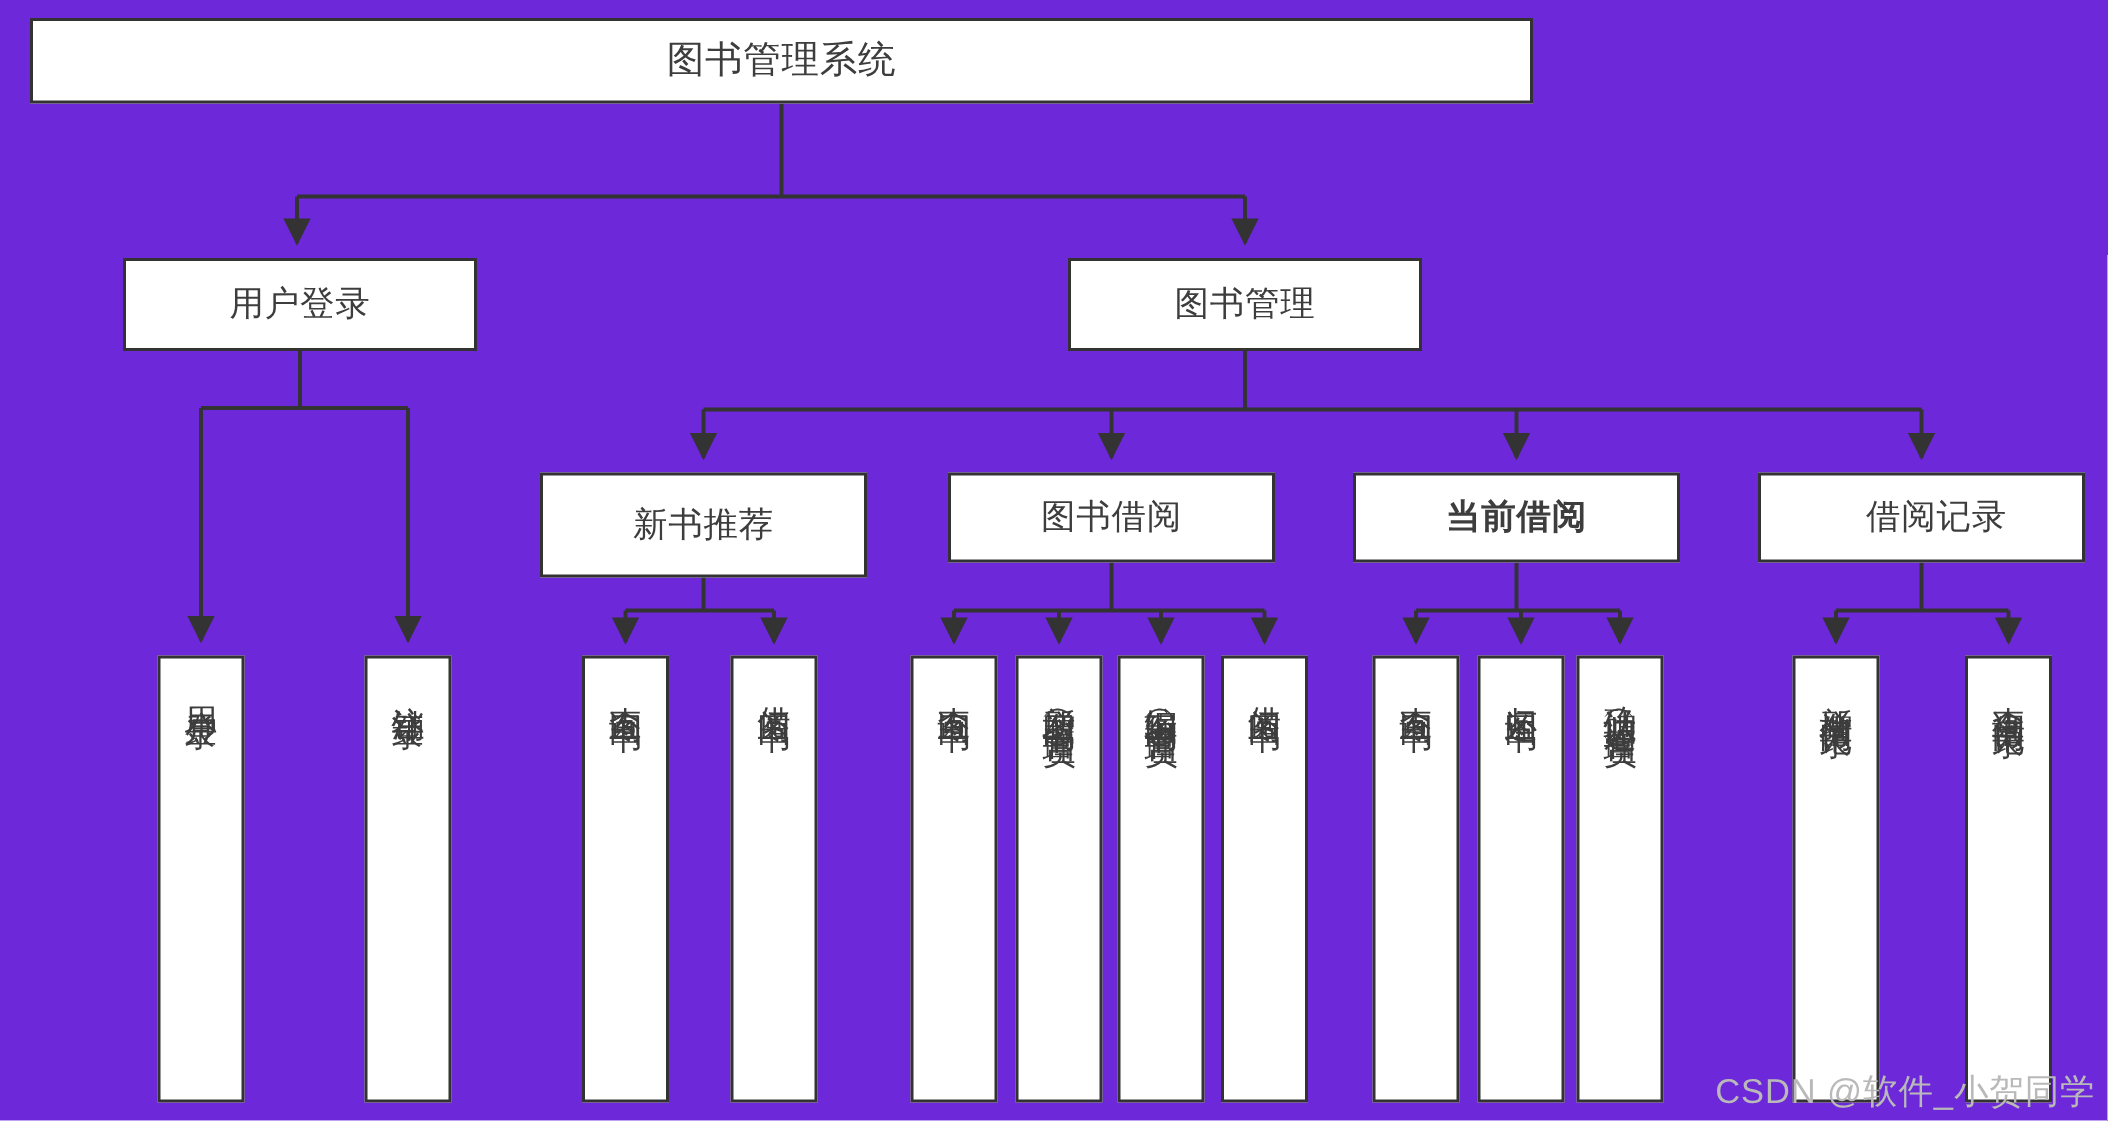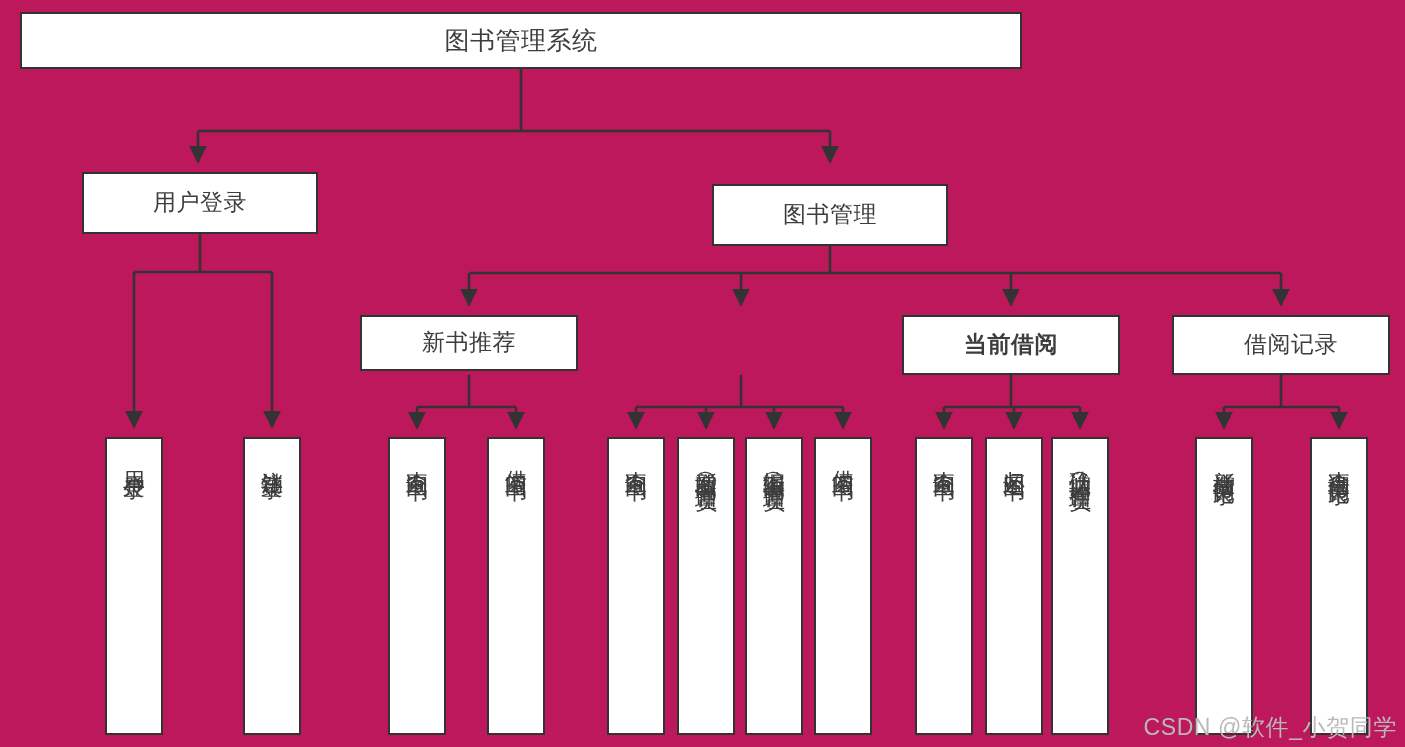--- a/index.html
+++ b/index.html
@@ -7,21 +7,21 @@
     padding: 0;
     background: #ffffff;
   }
   body {
     font-family: "Liberation Sans", "DejaVu Sans", sans-serif;
   }
   #canvas {
     position: relative;
     width: 1405px;
     height: 747px;
-    background: #be185d;
+    background: #6d28d9;
     overflow: hidden;
   }
   svg#wires {
     position: absolute;
     left: 0;
     top: 0;
     width: 1405px;
     height: 747px;
   }
   .node {
@@ -126,26 +126,29 @@
     </g>
   </svg>
 
   <div class="node horiz root" style="left:20px; top:12px; width:1002px; height:57px;">
     <span class="lbl">图书管理系统</span>
   </div>
 
   <div class="node horiz" style="left:82px; top:172px; width:236px; height:62px;">
     <span class="lbl">用户登录</span>
   </div>
-  <div class="node horiz" style="left:712px; top:184px; width:236px; height:62px;">
+  <div class="node horiz" style="left:712px; top:172px; width:236px; height:62px;">
     <span class="lbl">图书管理</span>
   </div>
 
-  <div class="node horiz" style="left:360px; top:315px; width:218px; height:56px;">
+  <div class="node horiz" style="left:360px; top:315px; width:218px; height:70px;">
     <span class="lbl">新书推荐</span>
+  </div>
+  <div class="node horiz" style="left:632px; top:315px; width:218px; height:60px;">
+    <span class="lbl">图书借阅</span>
   </div>
   <div class="node horiz" style="left:902px; top:315px; width:218px; height:60px;font-weight:bold;">
     <span class="lbl">当前借阅</span>
   </div>
   <div class="node horiz" style="left:1172px; top:315px; width:218px; height:60px;padding-left:20px;">
     <span class="lbl">借阅记录</span>
   </div>
 
   <div class="node vert" style="left:105px; top:437px; width:58px; height:298px;">
     <span class="lbl">用户登录</span>

